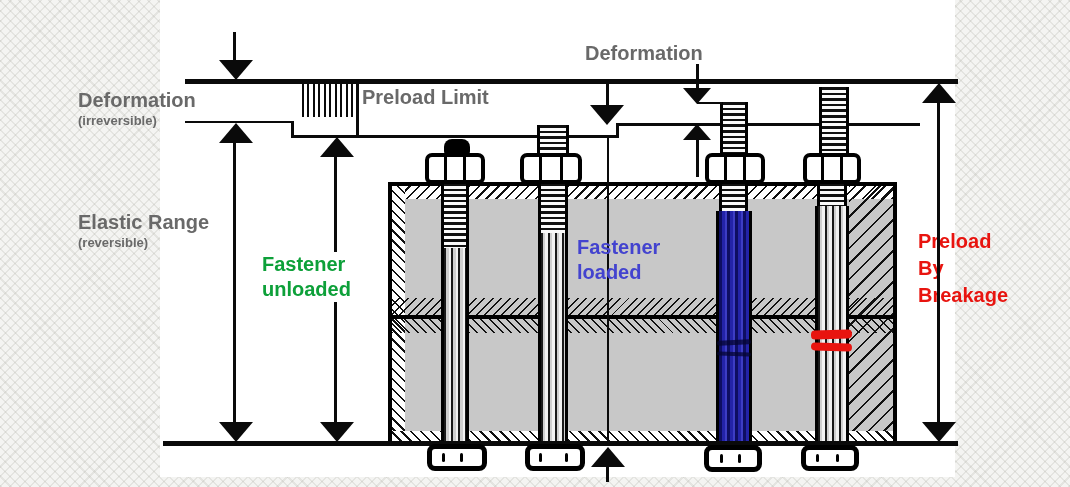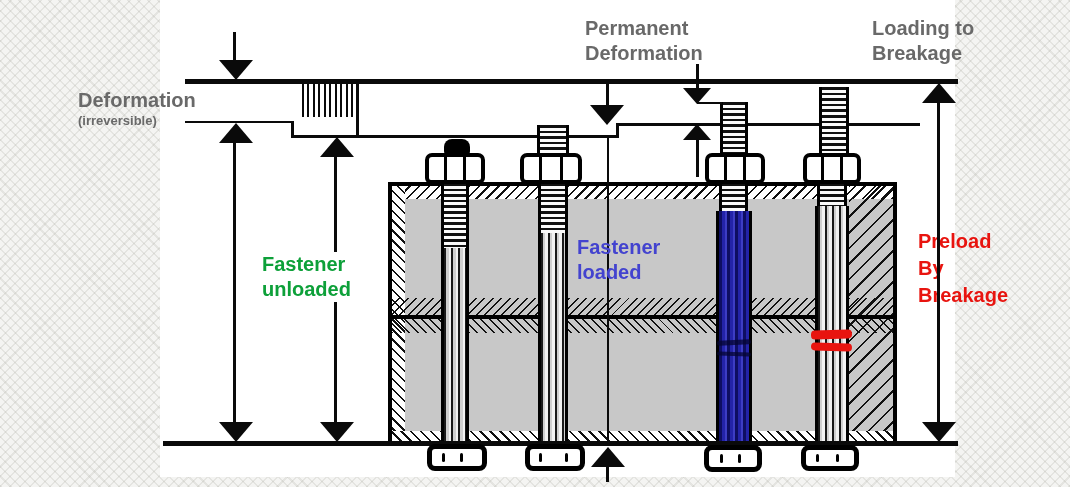--- a/index.html
+++ b/index.html
@@ -149,27 +149,30 @@
   <div class="stem" style="left:696px;top:139px;height:38px"></div>
 
   <div class="ahu" style="left:922px;top:83px"></div>
   <div class="stem" style="left:937px;top:101px;height:324px"></div>
   <div class="ahd" style="left:922px;top:422px"></div>
 
   <div class="lbl" style="left:78px;top:88px">
     <span>Deformation</span>
     <span class="sub">(irreversible)</span>
   </div>
+  <div class="lbl" style="left:78px;top:210px">
+    <span>Elastic Range</span>
+    <span class="sub">(reversible)</span>
+  </div>
+  <div class="lbl" style="left:362px;top:85px">
+    <span>Preload Limit</span>
+  </div>
   <div class="lbl" style="left:585px;top:16px">
-    <span>Permanent</span><br>
+    <br>
     <span>Deformation</span>
-  </div>
-  <div class="lbl" style="left:872px;top:16px">
-    <span>Loading to</span><br>
-    <span>Breakage</span>
   </div>
   <div class="lbl green" style="left:259px;top:252px">
     <span>Fastener</span><br>
     <span>unloaded</span>
   </div>
   <div class="lbl blue" style="left:577px;top:235px">
     <span>Fastener</span><br>
     <span>loaded</span>
   </div>
   <div class="lbl red" style="left:918px;top:228px">

